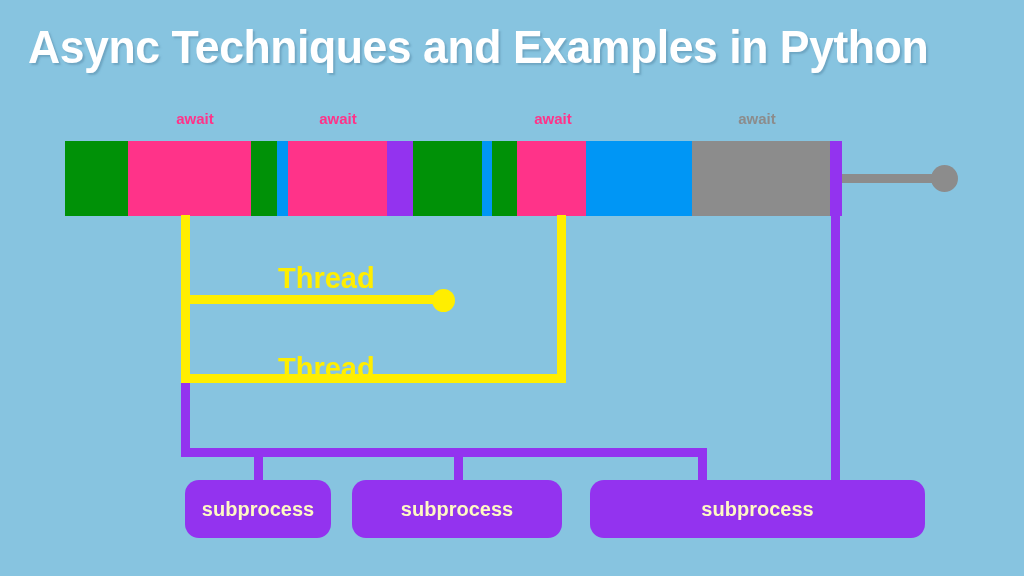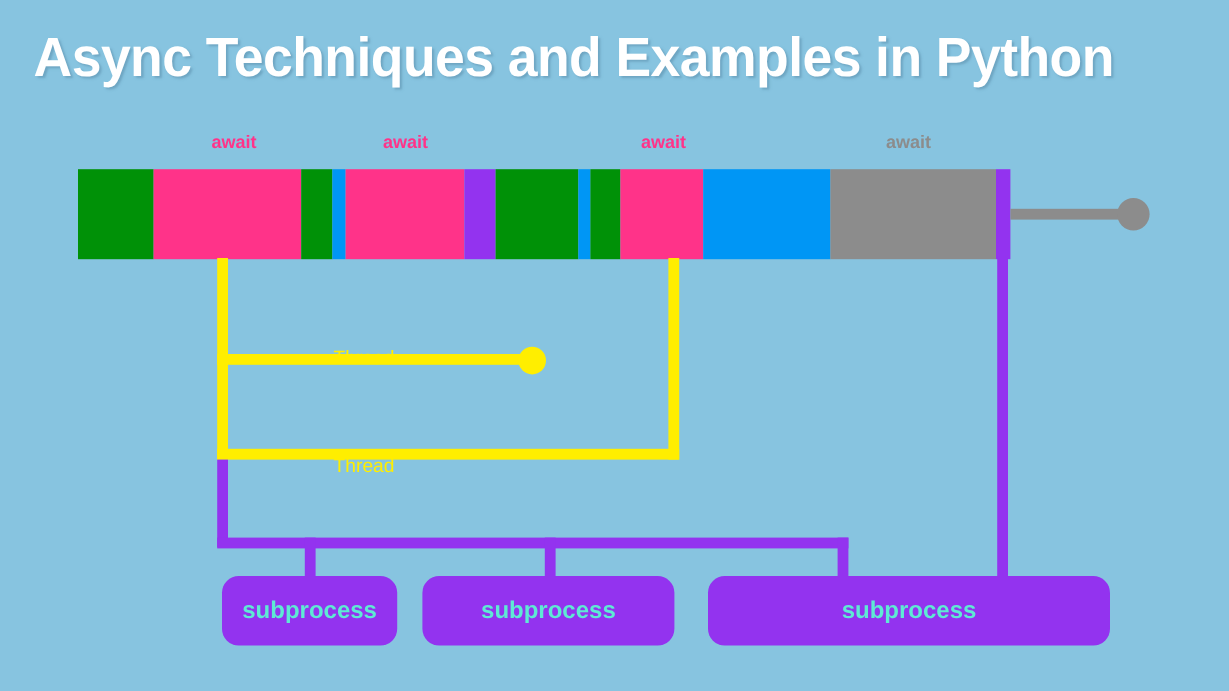--- a/index.html
+++ b/index.html
@@ -70,46 +70,45 @@
     border-radius: 50%;
     background: #8c8c8c;
   }
 
   
   .vline, .hline { position: absolute; }
 
   
   .thread-label {
     position: absolute;
-    font-size: 16px;
-    font-weight: normal;
+    font-size: 29px;
+    font-weight: bold;
     color: #ffee00;
     white-space: nowrap;
-    margin-top: 28px;
   }
   #thread-dot {
     position: absolute;
     left: 432px;
     top: 289px;
     width: 23px;
     height: 23px;
     border-radius: 50%;
     background: #ffee00;
   }
 
   
   .subproc {
     position: absolute;
     height: 58px;
     background: #9333ef;
     border-radius: 14px;
     display: flex;
     align-items: center;
     justify-content: center;
-    color: #5eead4;
+    color: #fef9c3;
     font-size: 20px;
     font-weight: bold;
     white-space: nowrap;
   }
 </style>
 </head>
 <body>
 
 <div id="slide">
 

